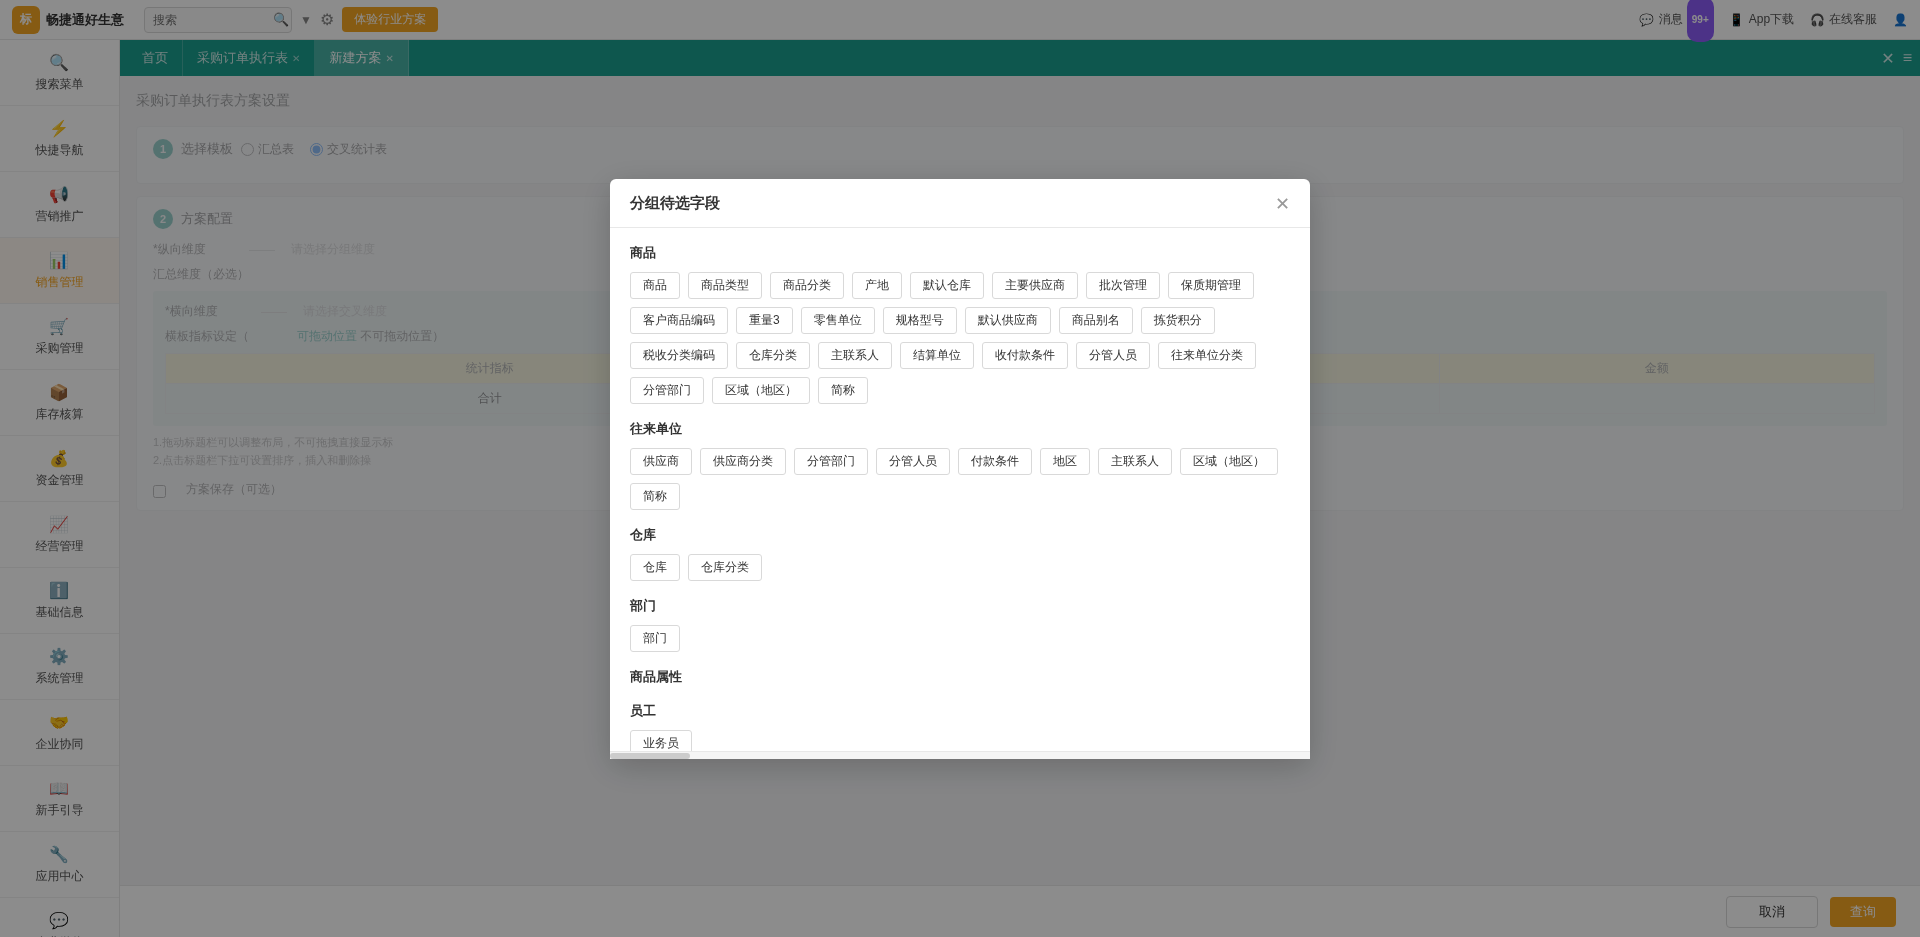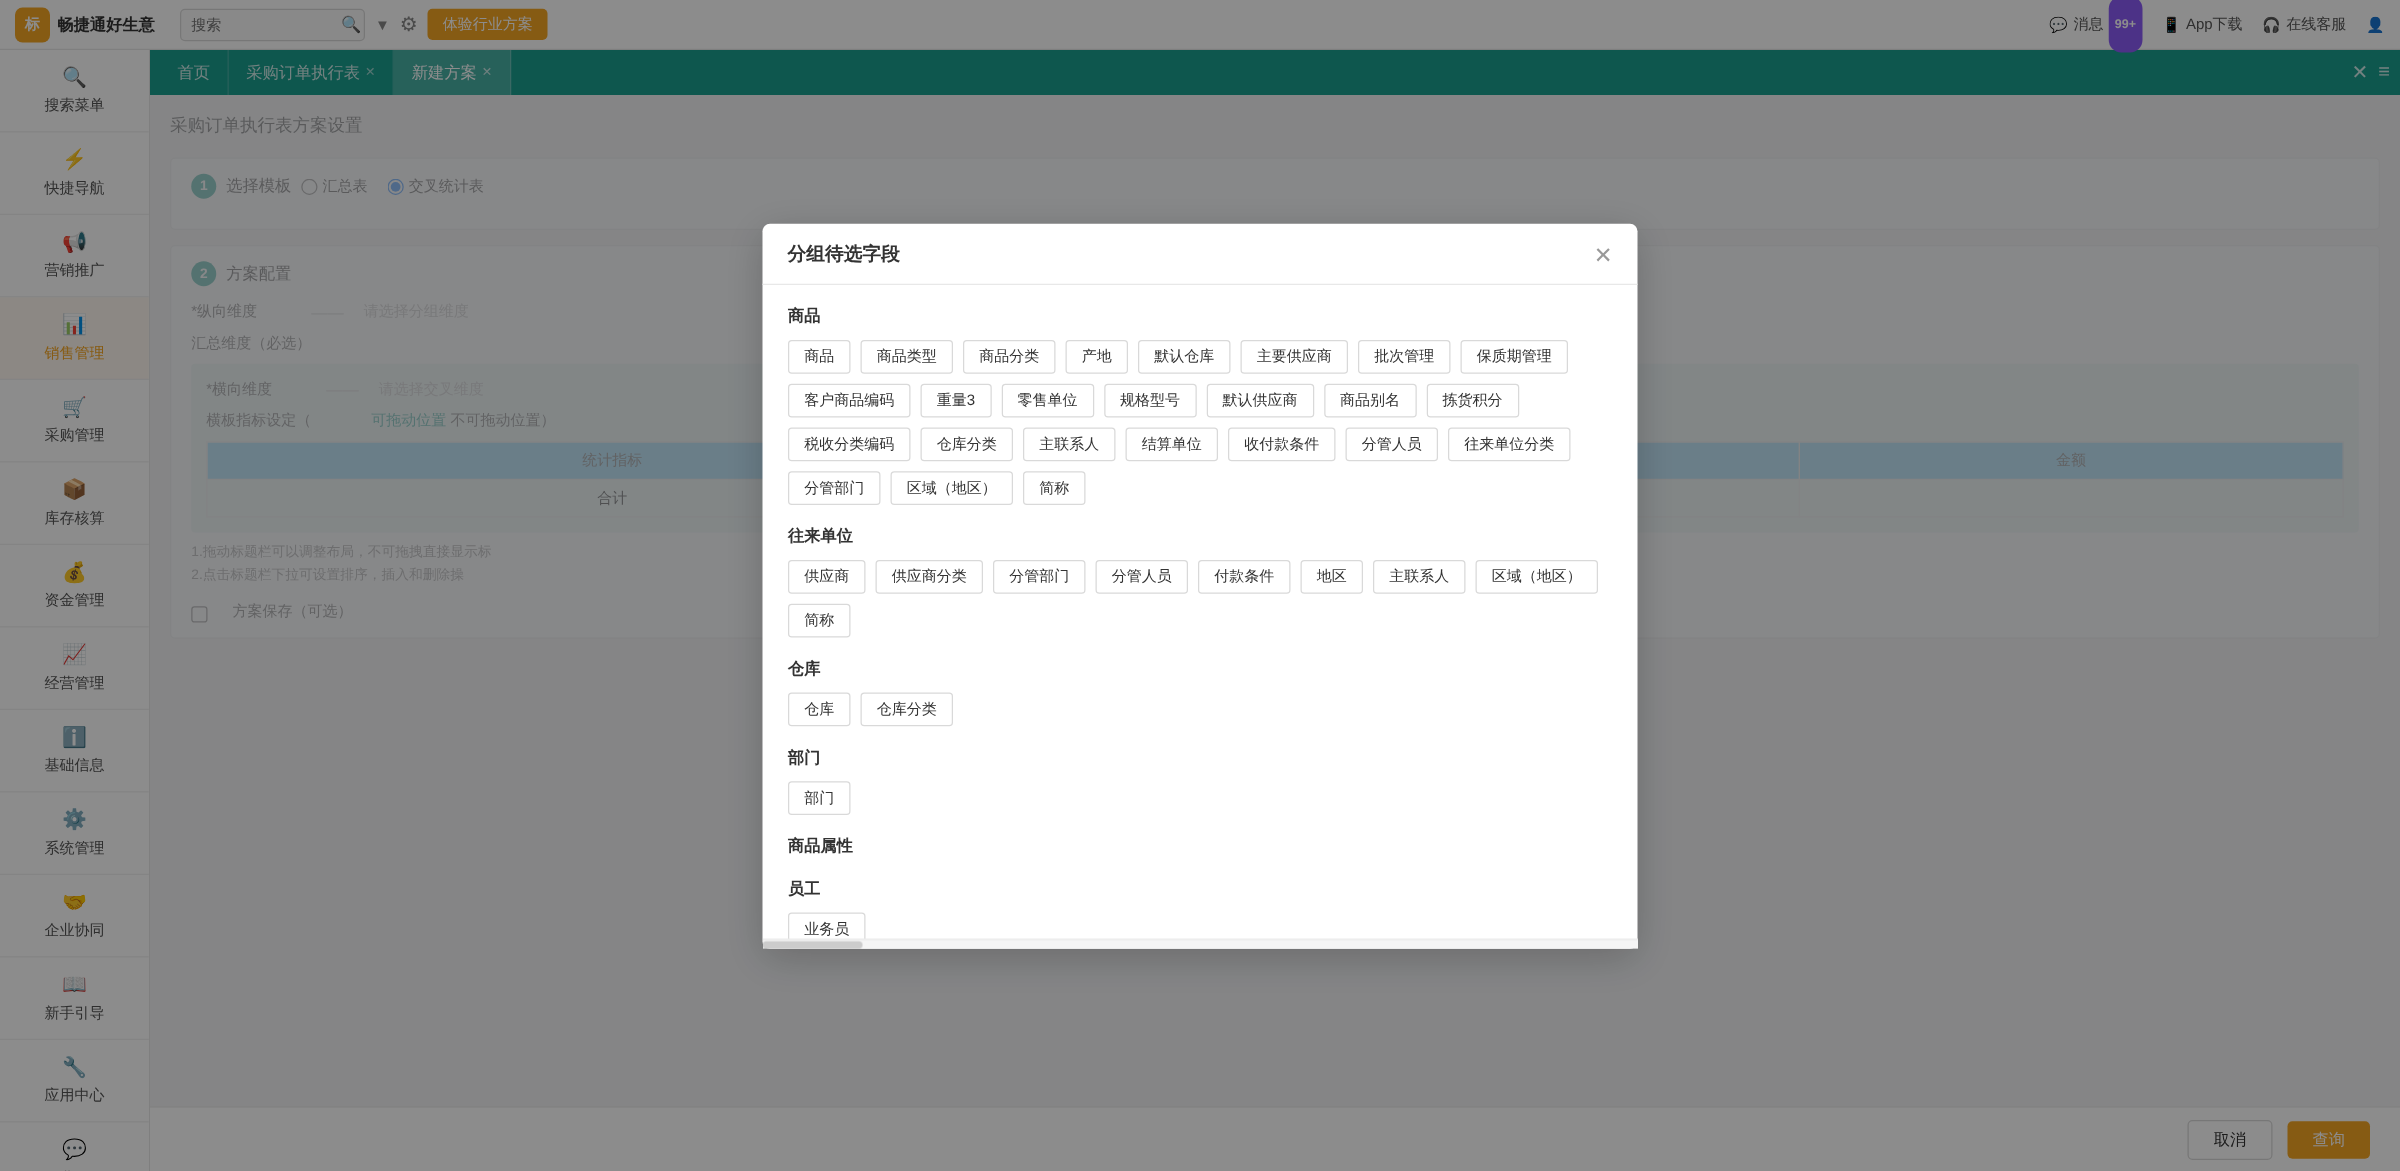--- a/index.html
+++ b/index.html
@@ -237,21 +237,21 @@
       height: 52px;
       background: white;
       border-top: 1px solid #e8e8e8;
       display: flex; align-items: center; justify-content: flex-end;
       padding: 0 24px;
       gap: 12px;
       z-index: 50;
     }
     .btn-cancel {
       border: 1px solid #d9d9d9; background: white; color: #333;
-      padding: 6px 20px; border-radius: 4px; cursor: pointer; font-size: 13px;
+      padding: 6px 32px; border-radius: 4px; cursor: pointer; font-size: 13px;
     }
     .btn-confirm {
       background: #f5a623; color: white; border: none;
       padding: 6px 20px; border-radius: 4px; cursor: pointer; font-size: 13px;
     }
 
     
     .sidebar-bottom {
       position: fixed;
       bottom: 52px; left: 0;
@@ -264,21 +264,21 @@
     .sidebar-bottom-icon { cursor: pointer; color: #888; font-size: 16px; }
 
     
     .hint-note { font-size: 11px; color: #888; line-height: 1.6; }
 
     
     .stats-table { width: 100%; border-collapse: collapse; font-size: 12px; }
     .stats-table th, .stats-table td {
       border: 1px solid #e8e8e8; padding: 6px 12px; text-align: center;
     }
-    .stats-table th { background: #7dd3fc; font-weight: normal; color: #555; }
+    .stats-table th { background: #fef9c3; font-weight: normal; color: #555; }
 
     
     .checkbox-label { display: flex; align-items: flex-end; gap: 20px; cursor: pointer; font-size: 12px; color: #555; }
 
     
     .bg-content { opacity: 0.4; pointer-events: none; }
   </style>
 </head>
 <body>
 

